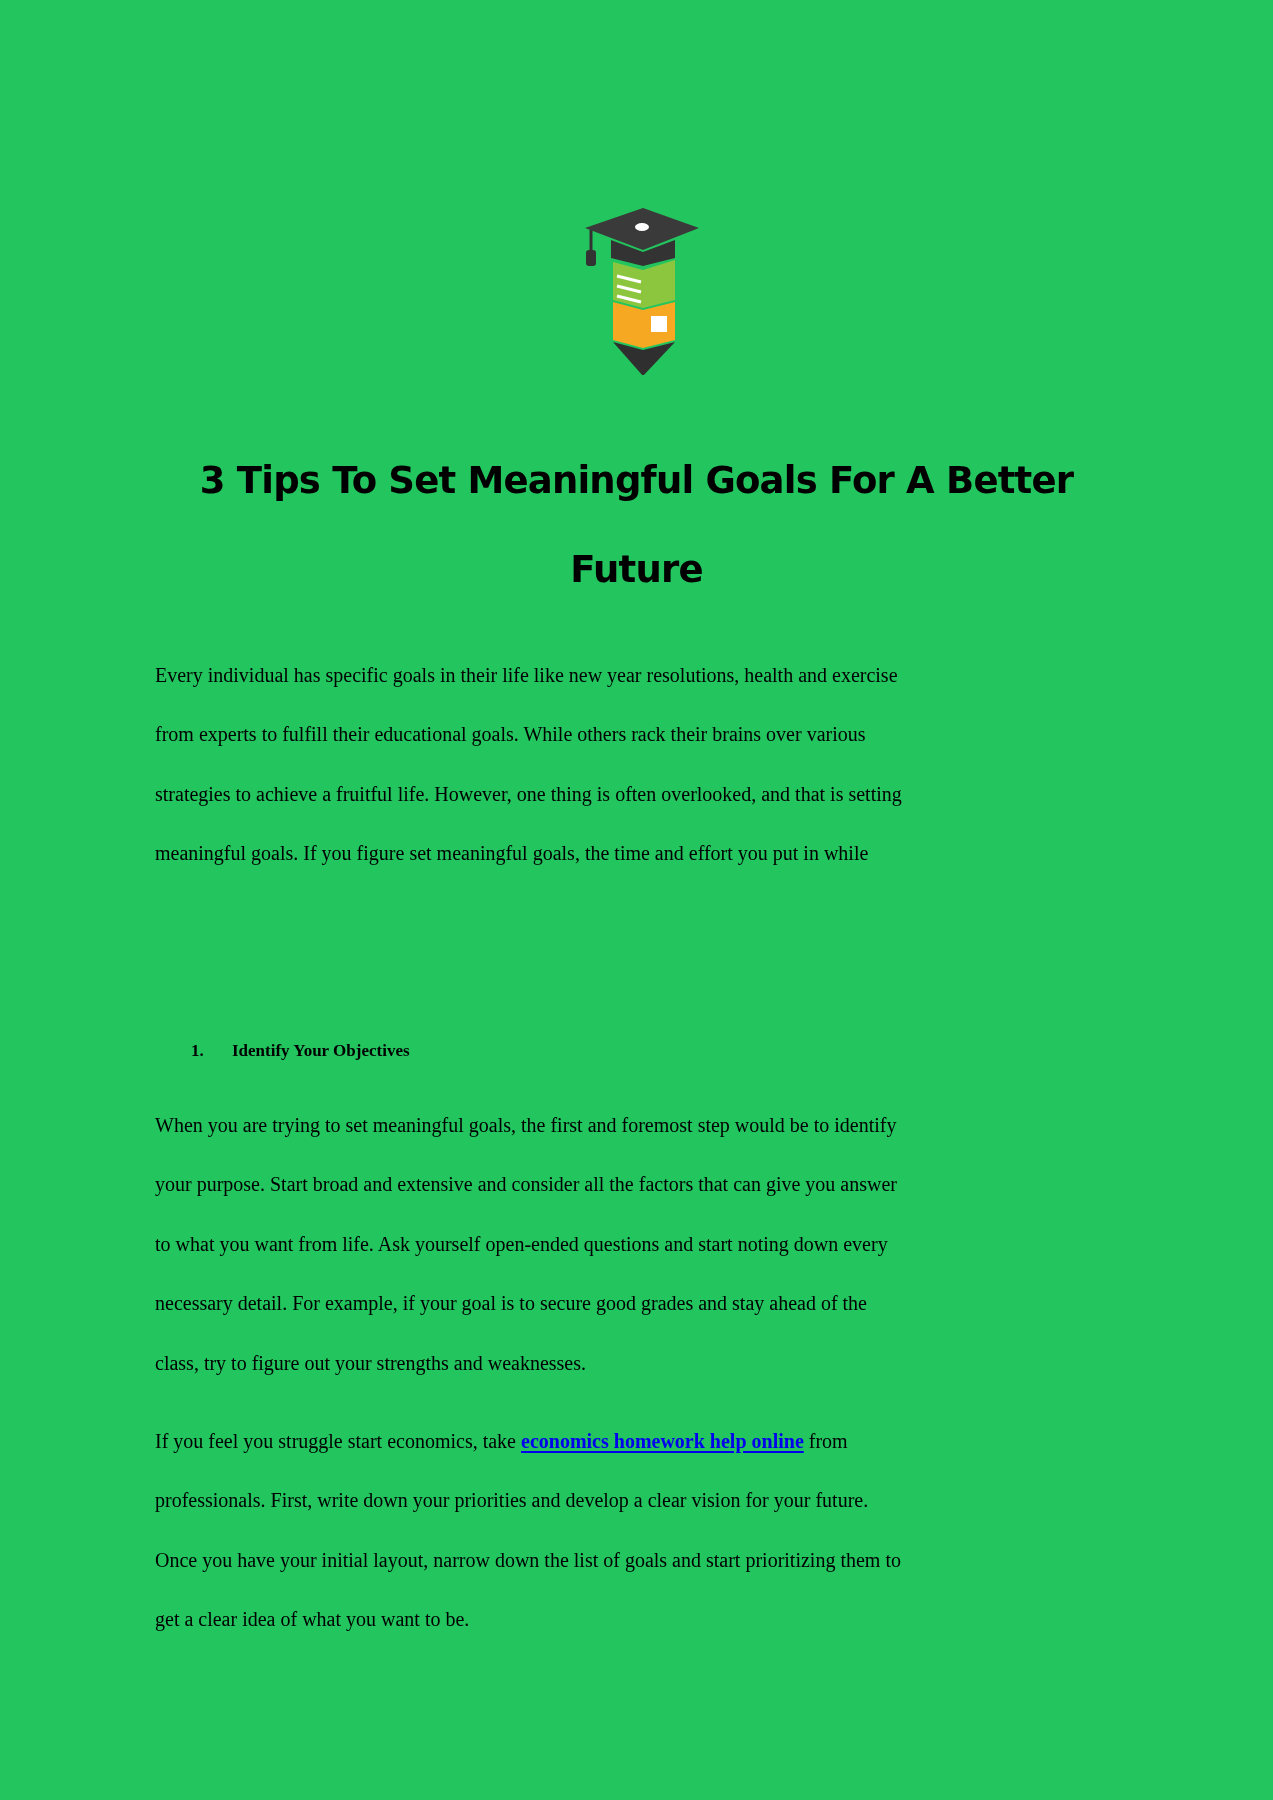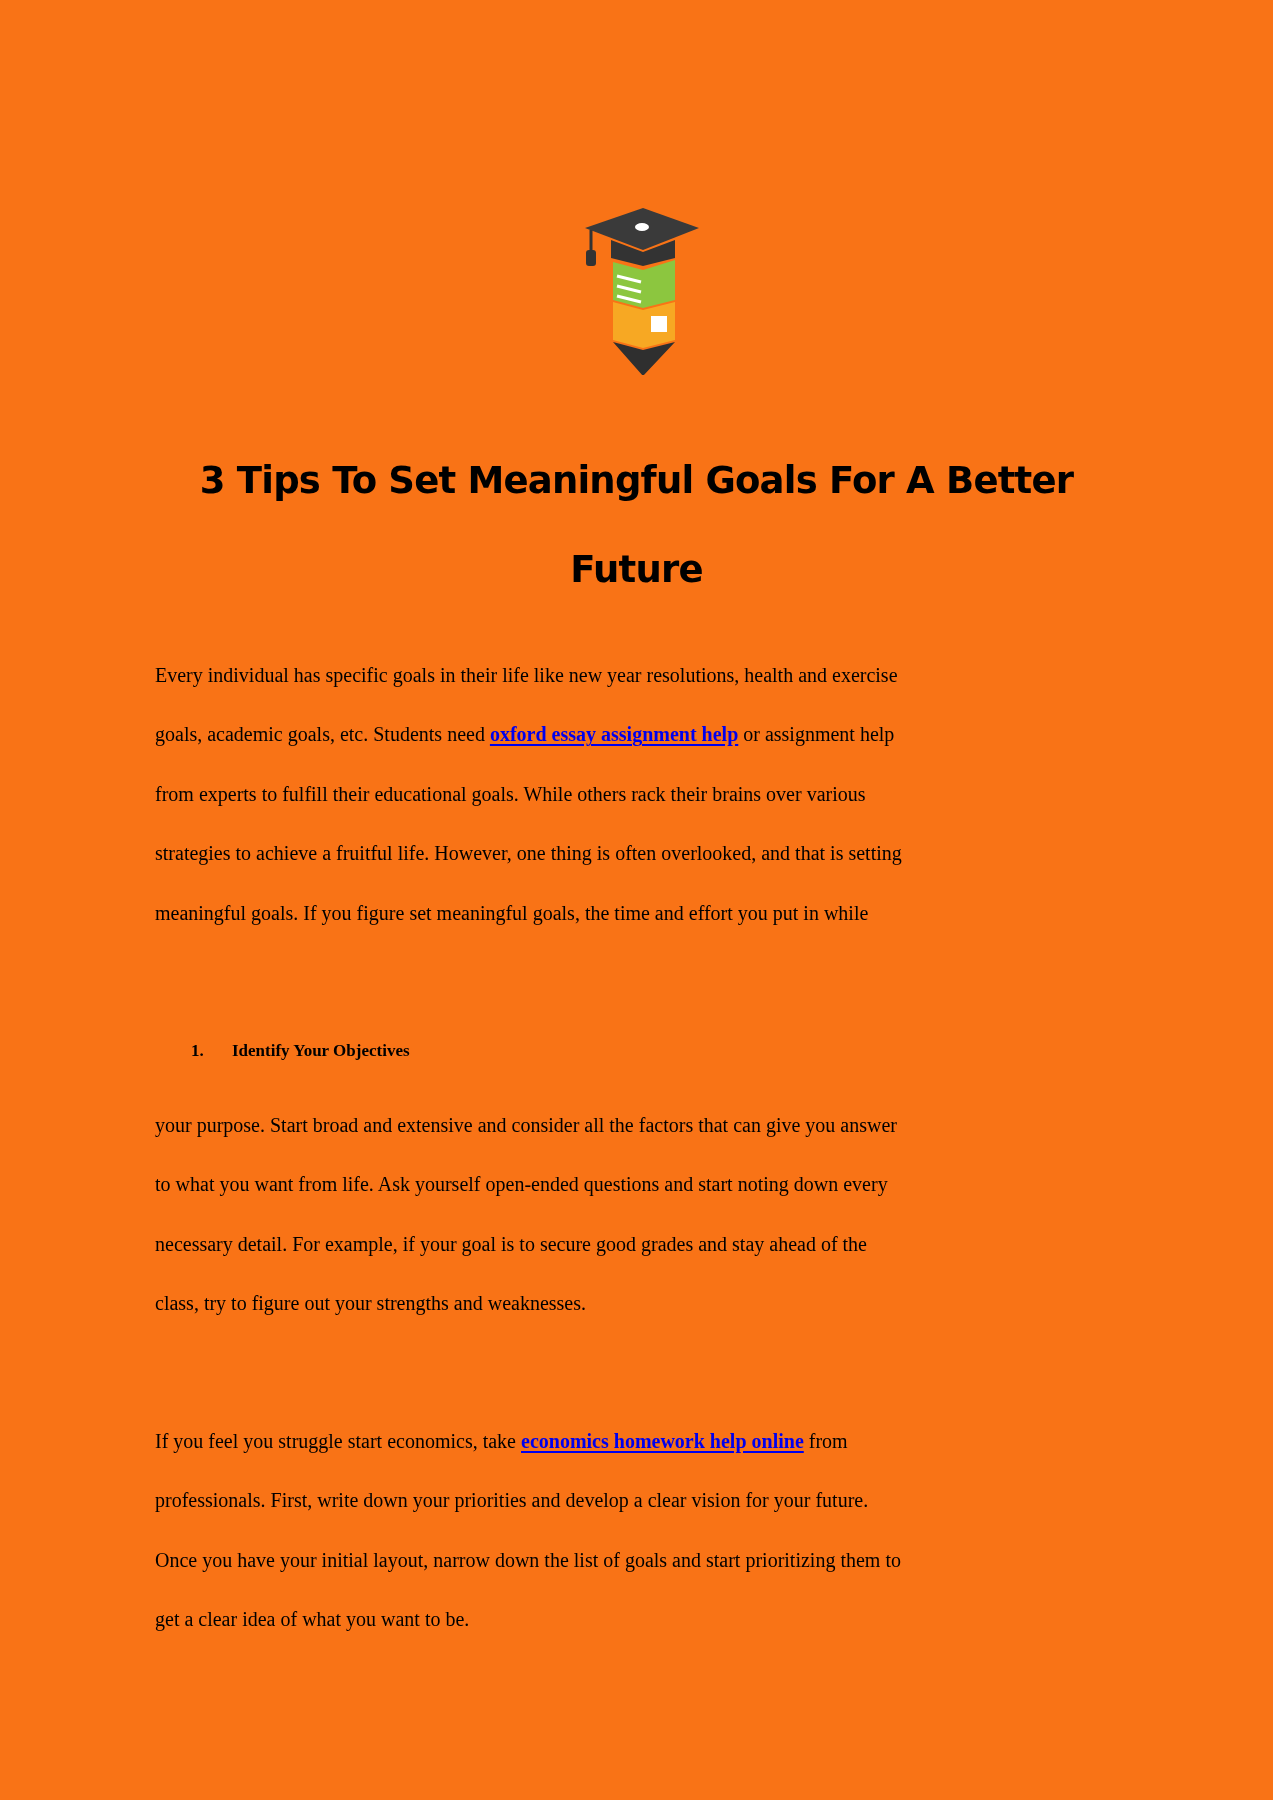--- a/index.html
+++ b/index.html
@@ -12,21 +12,21 @@
     height: 1800px;
     position: relative;
     overflow: hidden;
     color: #000000;
   }
   .page {
     position: absolute;
     left: 0; top: 0;
     width: 1273px;
     height: 1800px;
-    background: #f97316;
+    background: #22c55e;
   }
   .logo {
     position: absolute;
     left: 575px;
     top: 200px;
     width: 130px;
     height: 175px;
   }
   .title {
     position: absolute;
@@ -111,31 +111,31 @@
 
       <polygon points="38,142 68,150 100,142 68,176" fill="#2f2f2f"></polygon>
     </svg>
   </div>
 
   <h1 class="title title-l1">3 Tips To Set Meaningful Goals For A Better</h1>
   <h1 class="title title-l2">Future</h1>
 
   <p class="body-text p1">
     <span class="line">Every individual has specific goals in their life like new year resolutions, health and exercise</span>
-    <span class="line"><span>goals, academic goals, etc. Students need </span><a class="link">oxford essay assignment help</a><span> or assignment help</span></span>
     <span class="line">from experts to fulfill their educational goals. While others rack their brains over various</span>
     <span class="line">strategies to achieve a fruitful life. However, one thing is often overlooked, and that is setting</span>
     <span class="line">meaningful goals. If you figure set meaningful goals, the time and effort you put in while</span>
   </p>
 
   <h2 class="heading">
     <span class="num">1.</span><span>Identify Your Objectives</span>
   </h2>
 
   <p class="body-text p2">
+    <span class="line">When you are trying to set meaningful goals, the first and foremost step would be to identify</span>
     <span class="line">your purpose. Start broad and extensive and consider all the factors that can give you answer</span>
     <span class="line">to what you want from life. Ask yourself open-ended questions and start noting down every</span>
     <span class="line">necessary detail. For example, if your goal is to secure good grades and stay ahead of the</span>
     <span class="line">class, try to figure out your strengths and weaknesses.</span>
   </p>
 
   <p class="body-text p3">
     <span class="line"><span>If you feel you struggle start economics, take </span><a class="link">economics homework help online</a><span> from</span></span>
     <span class="line">professionals. First, write down your priorities and develop a clear vision for your future.</span>
     <span class="line">Once you have your initial layout, narrow down the list of goals and start prioritizing them to</span>

